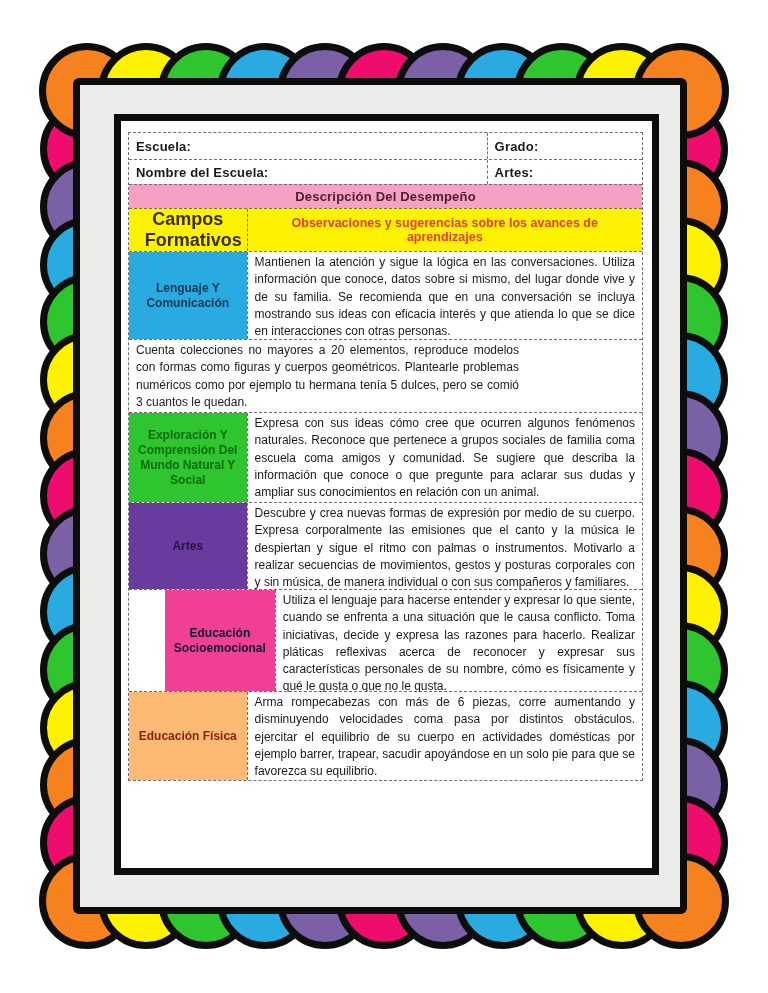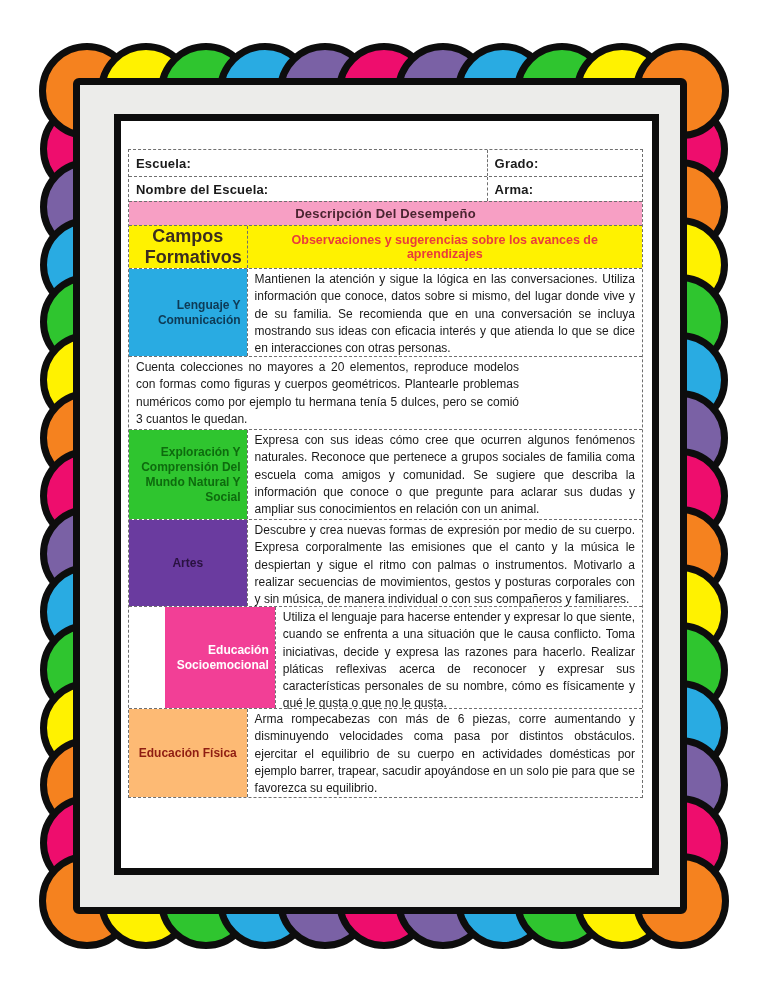--- a/index.html
+++ b/index.html
@@ -17,21 +17,21 @@
     position:absolute;left:73px;top:78px;width:614px;height:836px;box-sizing:border-box;
     background:#ececea;border:7px solid #0d0d0d;border-radius:6px;z-index:2;
   }
   
   .frame{
     position:absolute;left:114px;top:114px;width:545px;height:761px;box-sizing:border-box;
     background:#ffffff;border:7px solid #0d0d0d;z-index:3;
   }
   
   .sheet{
-    position:absolute;left:128px;top:149px;width:515px;z-index:4;box-sizing:border-box;
+    position:absolute;left:128px;top:132px;width:515px;z-index:4;box-sizing:border-box;
     border:1px dashed #6f6f6f;
   }
   .trow{display:flex;box-sizing:border-box;border-top:1px dashed #6f6f6f;}
   .trow:first-child{border-top:none;}
   .cell{box-sizing:border-box;display:flex;align-items:center;}
   .cell+.cell{border-left:1px dashed #6f6f6f;}
   
   .form-row{height:26px;}
   .form-row.second{height:25px;}
   .form-cell{padding-left:7px;font-size:13px;font-weight:600;letter-spacing:.2px;}
@@ -39,21 +39,21 @@
   .form-cell.side{width:156px;}
   
   .title-row{height:24px;background:#f79fc4;}
   .title-cell{width:100%;justify-content:center;font-size:13px;font-weight:700;color:#4a2430;letter-spacing:.2px;}
   
   .colhead-row{height:43px;background:#fff200;}
   .campo-col{width:118px;justify-content:center;text-align:center;font-size:18px;font-weight:700;color:#3b2d1f;}
   .campo-col span{display:inline-block;width:86px;}
   .obs-col{width:397px;justify-content:center;text-align:center;font-size:12.5px;font-weight:700;color:#e93c3c;padding:0 14px;}
   
-  .campo-cell{width:118px;justify-content:center;text-align:right;font-size:12px;font-weight:700;line-height:1.25;padding:4px 6px;}
+  .campo-cell{width:118px;justify-content:center;text-align:center;font-size:12px;font-weight:700;line-height:1.25;padding:4px 6px;}
   .obs-cell{width:397px;background:#ffffff;font-size:12px;line-height:17.3px;text-align:justify;padding:1px 7px 1px 7px;align-items:flex-start;}
   .obs-cell p{margin:1px 0 0 0;}
   .r0{height:88px;} .r1{height:73px;} .r2{height:90px;}
   .r3{height:87px;} .r4{height:102px;} .r5{height:89px;}
 </style>
 </head>
 <body>
 
 <div class="canvas">
 
@@ -123,21 +123,21 @@
         <span></span>
       </div>
     </div>
 
     <div class="trow form-row second">
       <div class="cell form-cell main">
         <span>Nombre del Escuela:</span>
         <span></span>
       </div>
       <div class="cell form-cell side">
-        <span>Arma:</span>
+        <span>Artes:</span>
         <span></span>
       </div>
     </div>
 
     <div class="trow title-row">
       <div class="cell title-cell">Descripción Del Desempeño</div>
     </div>
 
     <div class="trow colhead-row">
       <div class="cell campo-col">
@@ -167,21 +167,21 @@
     </div>
 
     <div class="trow r3">
       <div class="cell campo-cell" style="background: rgb(106, 59, 159); color: rgb(42, 18, 64);">Artes</div>
       <div class="cell obs-cell">
           <p>Descubre y crea nuevas formas de expresión por medio de su cuerpo. Expresa corporalmente las emisiones que el canto y la música le despiertan y sigue el ritmo con palmas o instrumentos. Motivarlo a realizar secuencias de movimientos, gestos y posturas corporales con y sin música, de manera individual o con sus compañeros y familiares.</p>
         </div>
     </div>
 
     <div class="trow r4">
-      <div class="cell campo-cell" style="background: rgb(242, 63, 150); color: #ffffff; margin-left: 36px;">Educación Socioemocional</div>
+      <div class="cell campo-cell" style="background: rgb(242, 63, 150); color: #0f172a; margin-left: 36px;">Educación Socioemocional</div>
       <div class="cell obs-cell">
           <p>Utiliza el lenguaje para hacerse entender y expresar lo que siente, cuando se enfrenta a una situación que le causa conflicto. Toma iniciativas, decide y expresa las razones para hacerlo. Realizar pláticas reflexivas acerca de reconocer y expresar sus características personales de su nombre, cómo es físicamente y qué le gusta o que no le gusta.</p>
         </div>
     </div>
 
     <div class="trow r5">
       <div class="cell campo-cell" style="background: #fdba74; color: rgb(143, 29, 18);">Educación Física</div>
       <div class="cell obs-cell">
           <p>Arma rompecabezas con más de 6 piezas, corre aumentando y disminuyendo velocidades coma pasa por distintos obstáculos. ejercitar el equilibrio de su cuerpo en actividades domésticas por ejemplo barrer, trapear, sacudir apoyándose en un solo pie para que se favorezca su equilibrio.</p>
         </div>

